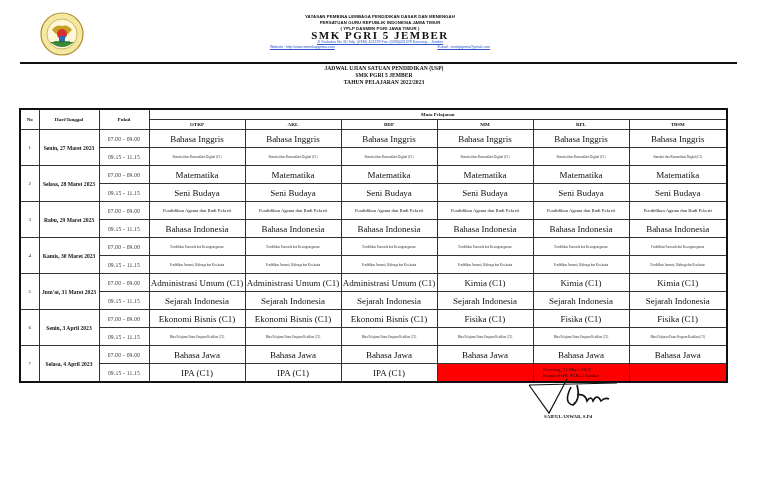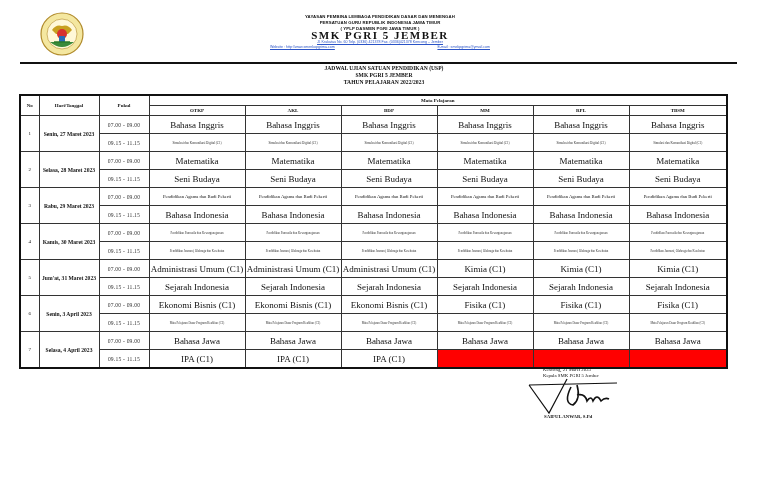--- a/index.html
+++ b/index.html
@@ -11,21 +11,21 @@
   .kop { position:absolute; left:230px; top:14px; width:300px; text-align:center; }
   .kop .l1, .kop .l2, .kop .l3 { font-family:"Liberation Sans", sans-serif; font-size:4.3px; font-weight:bold; line-height:6px; letter-spacing:0.1px; }
   .kop .school { font-size:11px; font-weight:bold; line-height:9px; letter-spacing:1.5px; margin-top:-1px; }
   .kop .addr { font-family:"Liberation Sans", sans-serif; font-size:3.6px; color:#2b54c7; line-height:5px; text-decoration:underline; }
   .kop .web { font-family:"Liberation Sans", sans-serif; font-size:3.6px; color:#2b54c7; line-height:5px; display:flex; justify-content:space-between; padding:0 40px 0 40px; text-decoration:underline; }
   .rule-thick { position:absolute; left:20px; top:62px; width:717px; height:2px; background:#111; }
 
   .title { position:absolute; left:234px; top:65px; width:300px; text-align:center; font-size:5.6px; font-weight:bold; line-height:7px; }
 
   
-  table.sched { position:absolute; left:19px; top:94px; border-collapse:collapse; table-layout:fixed; width:707px; }
+  table.sched { position:absolute; left:19px; top:108px; border-collapse:collapse; table-layout:fixed; width:707px; }
   table.sched td, table.sched th { border:1px solid #333; padding:0; text-align:center; vertical-align:middle; overflow:hidden; white-space:nowrap; }
   table.sched { border:2px solid #111; }
   th.hdr { font-size:5px; font-weight:bold; height:9px; line-height:8px; }
   td.no { font-size:5px; }
   td.day { font-size:5.6px; font-weight:bold; line-height:10px; white-space:normal; }
   td.time { font-size:5.6px; color:#333; letter-spacing:0.2px; }
   td.subj { height:17px; font-size:9px; }
   td.subj.sm { font-size:4.7px; }
   td.subj.xs { font-size:3.2px; color:#333; }
   td.subj.xxs { font-size:3px; color:#333; }

